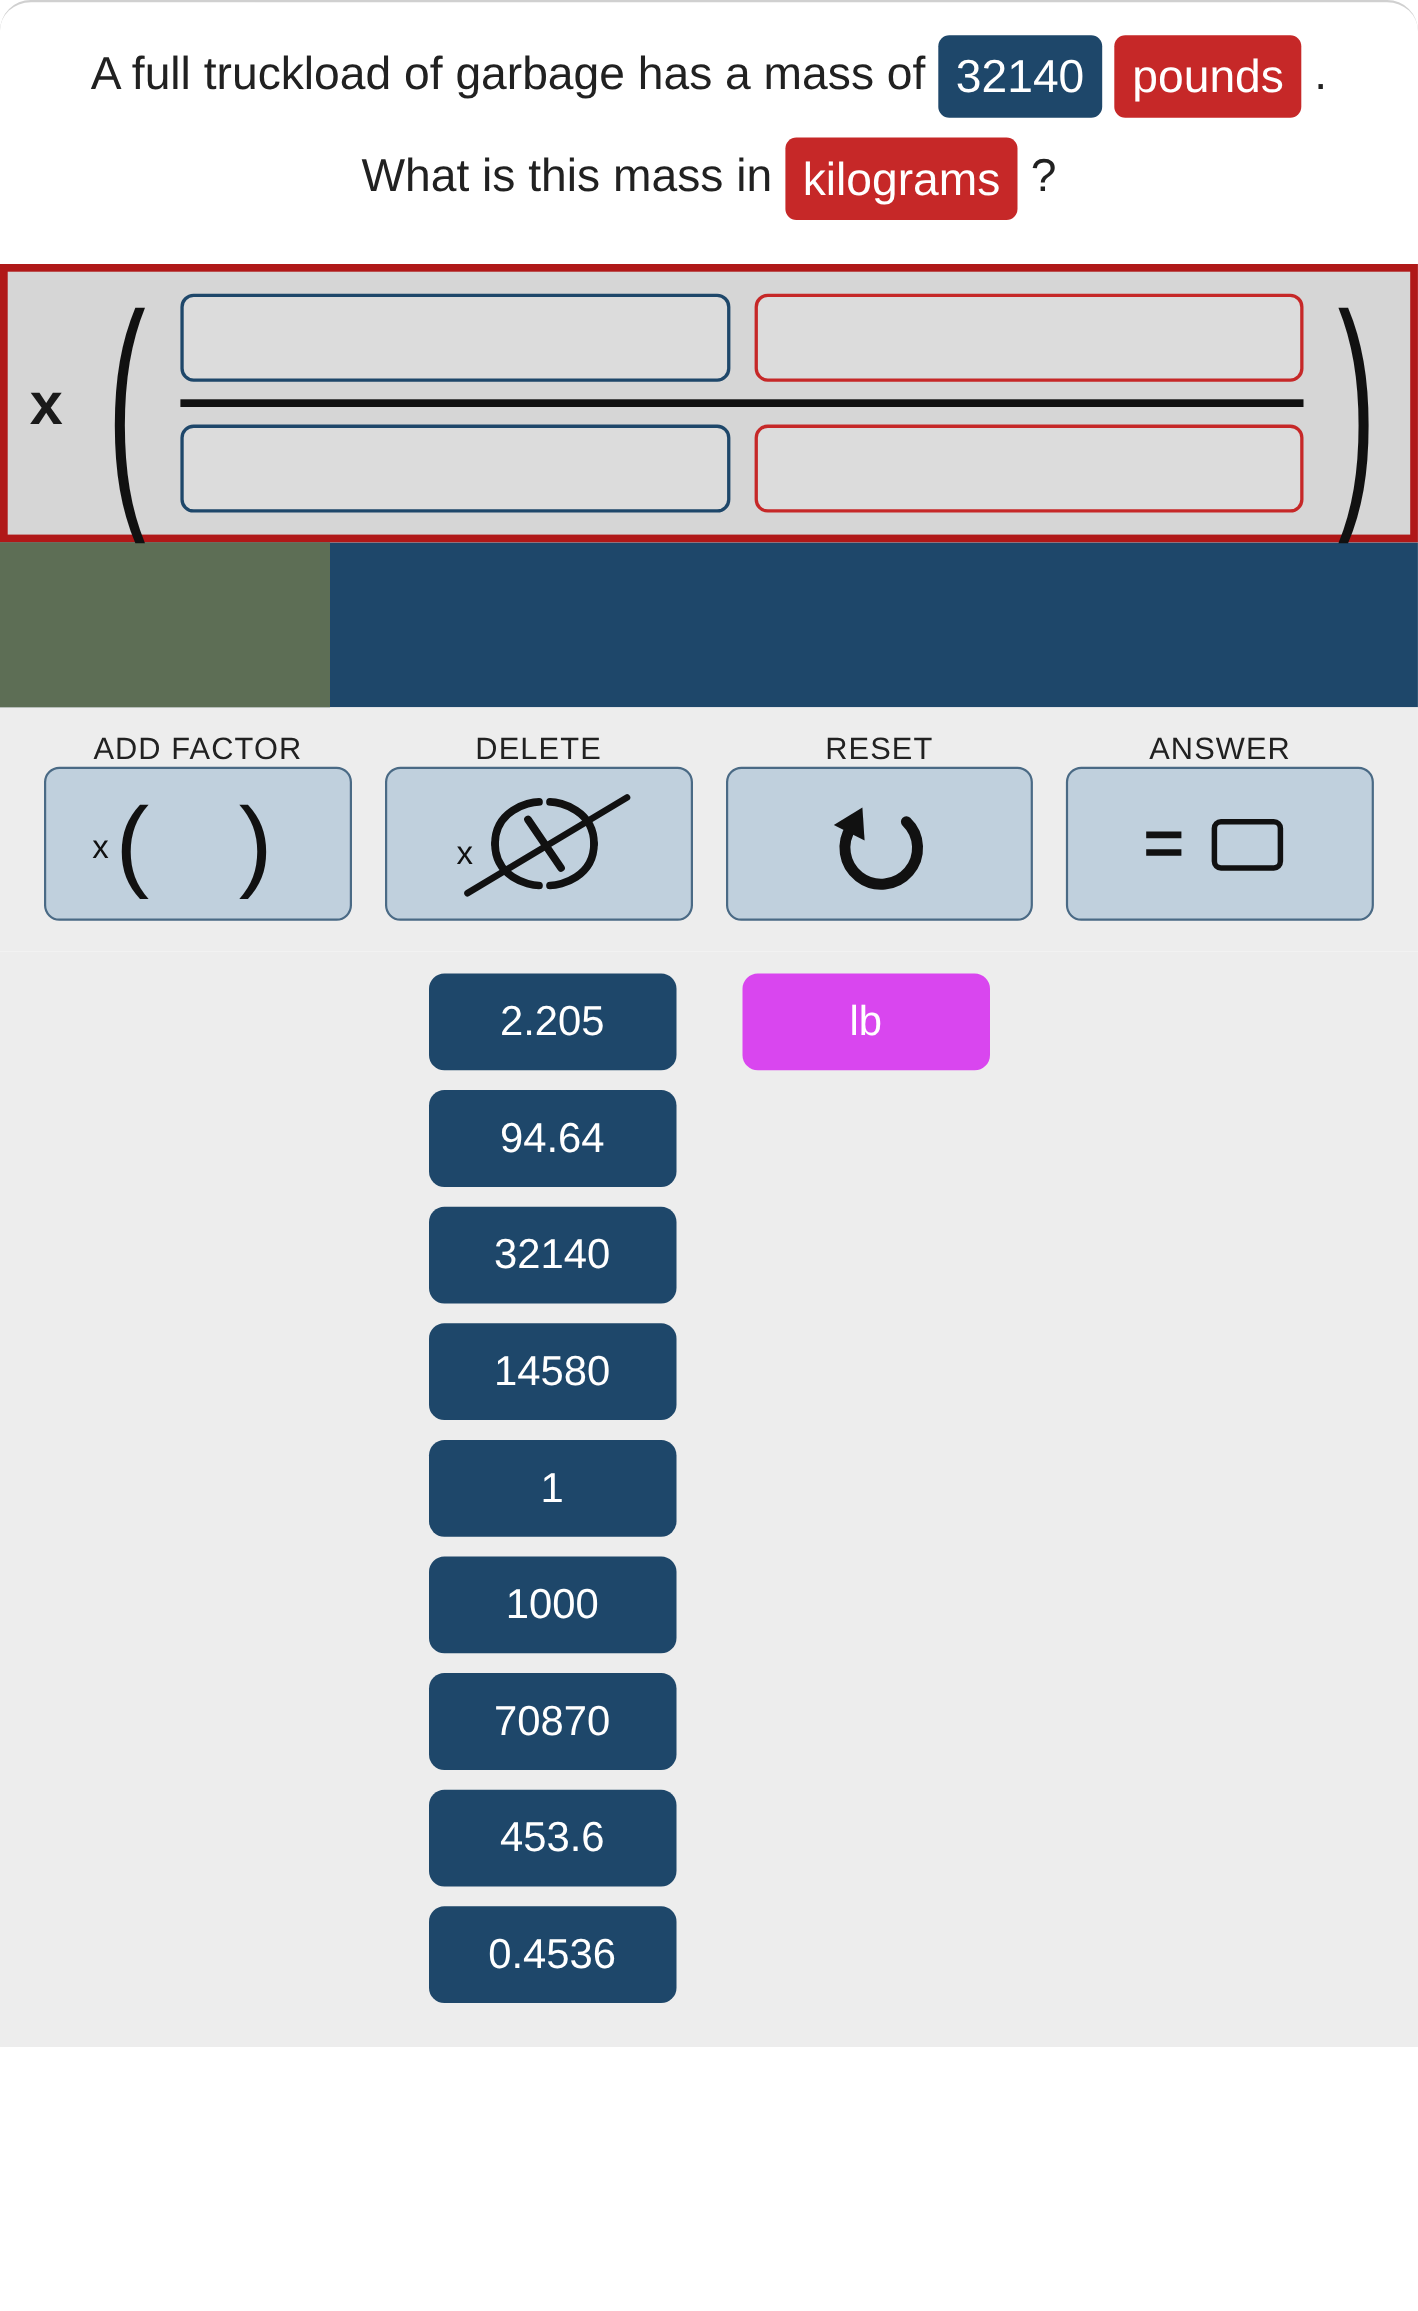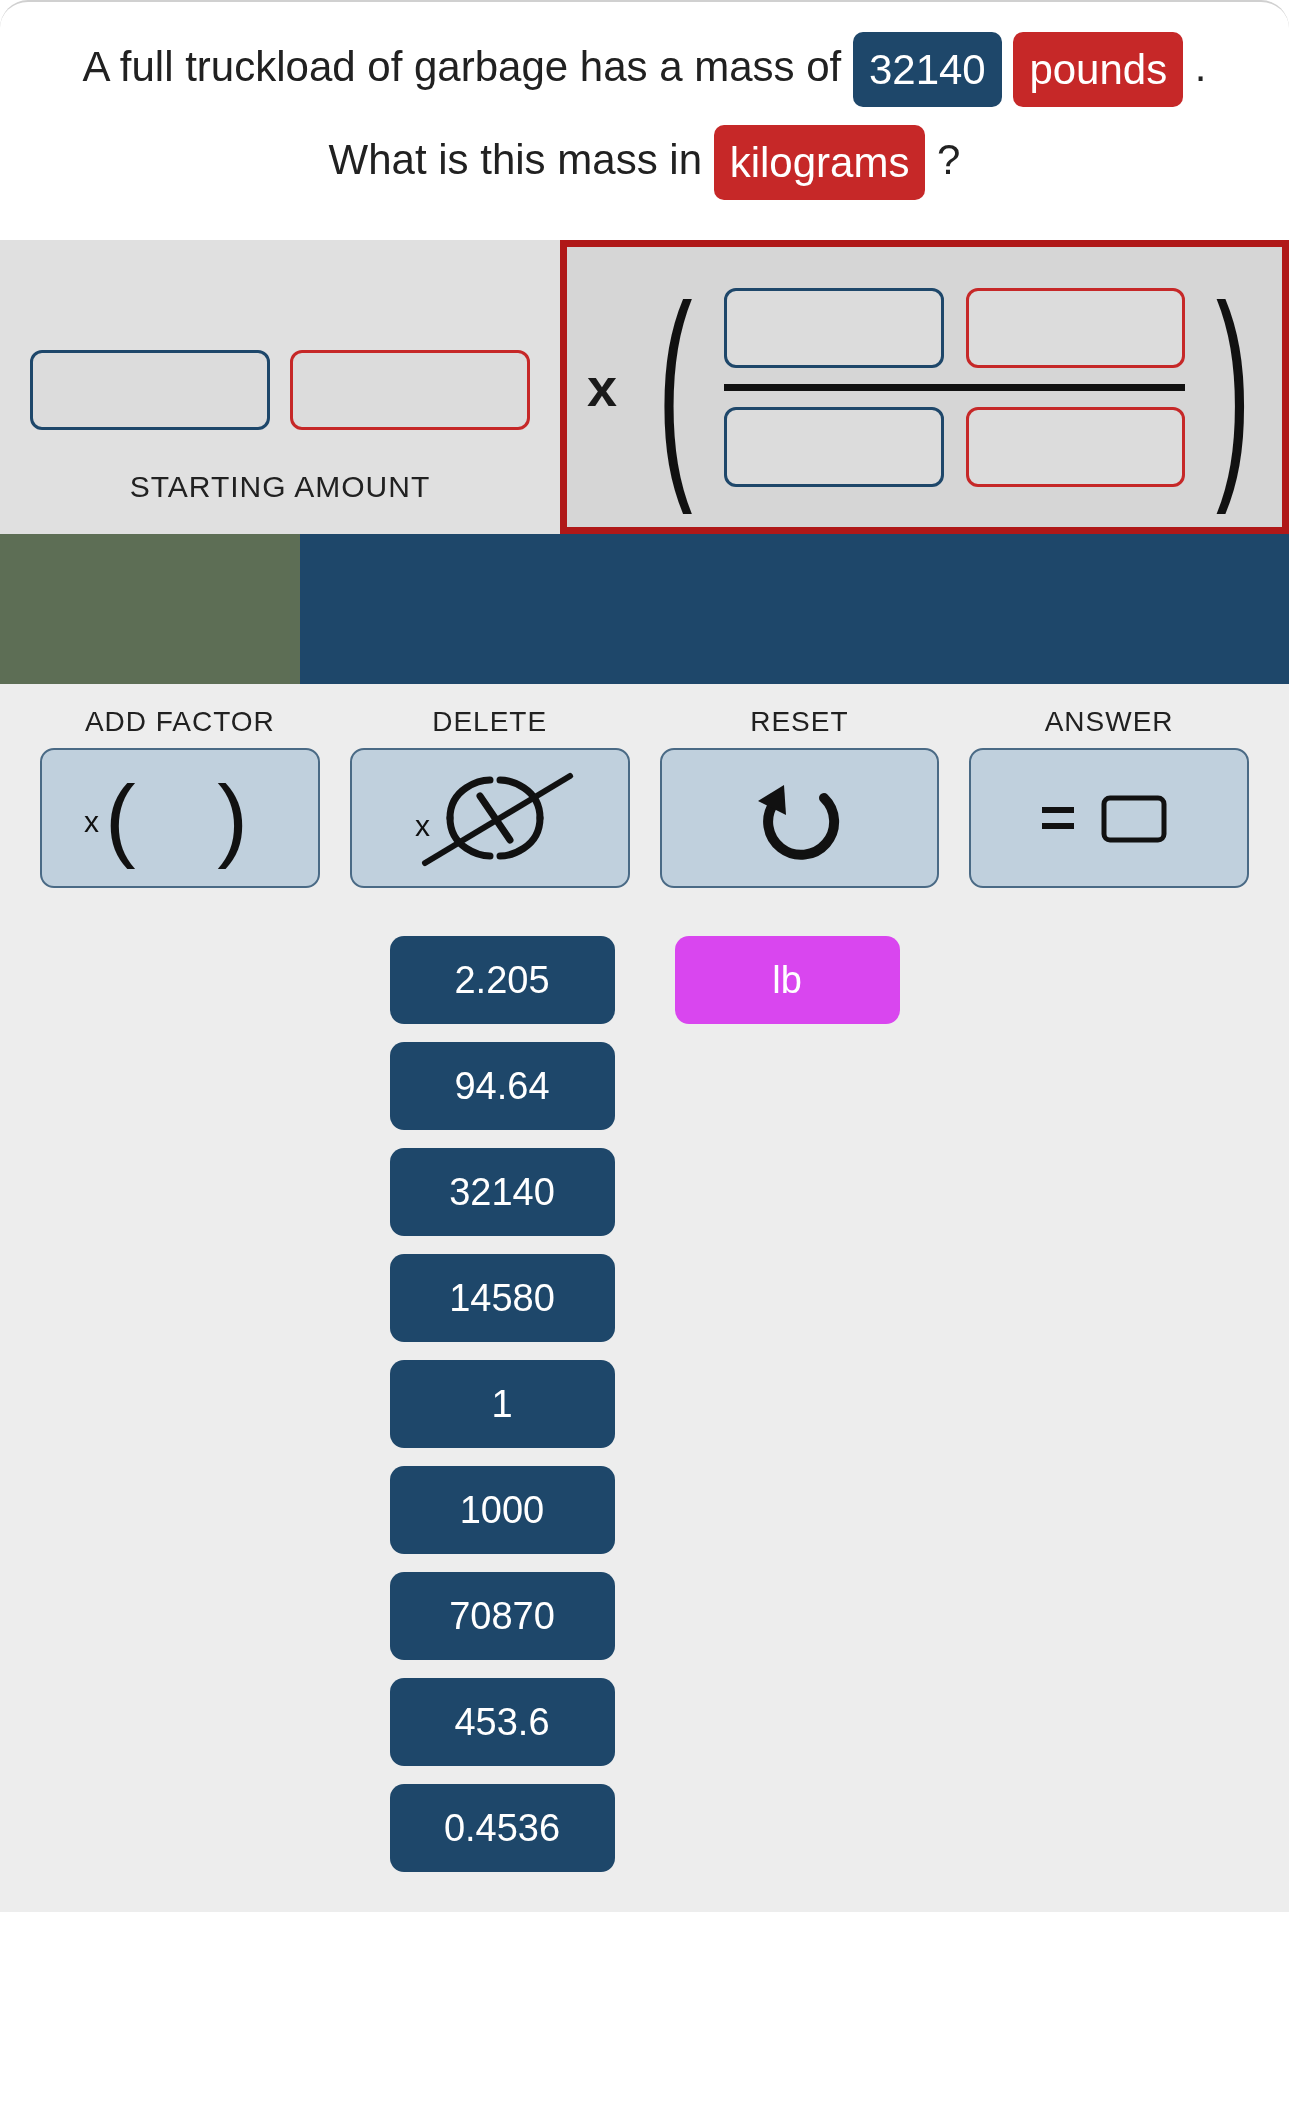--- a/index.html
+++ b/index.html
@@ -110,21 +110,20 @@
     display: flex;
     gap: 30px;
     padding: 22px 40px 28px 40px;
     background: #ededed;
   }
   .ctrl {
     flex: 1;
     display: flex;
     flex-direction: column;
     align-items: center;
-    gap: 10px;
   }
   .ctrl-label {
     font-size: 28px;
     letter-spacing: 1px;
     color: #212121;
   }
   .ctrl-btn {
     width: 100%;
     height: 140px;
     background: #c0d0dd;
@@ -186,27 +185,20 @@
     <span>.</span>
   </div>
   <div class="line2">
     <span>What is this mass in</span>
     <span class="chip chip-red">kilograms</span>
     <span>?</span>
   </div>
 </div>
 
 <div class="work-row">
-  <div class="starting-col">
-    <div class="starting-inputs">
-      <div class="slot slot-blue"></div>
-      <div class="slot slot-red"></div>
-    </div>
-    <div class="starting-label">STARTING AMOUNT</div>
-  </div>
 
   <div class="factor-col">
     <span class="times">x</span>
     <span class="paren">(</span>
     <div class="fraction">
       <div class="frac-row">
         <div class="slot slot-blue"></div>
         <div class="slot slot-red"></div>
       </div>
       <div class="frac-bar"></div>

